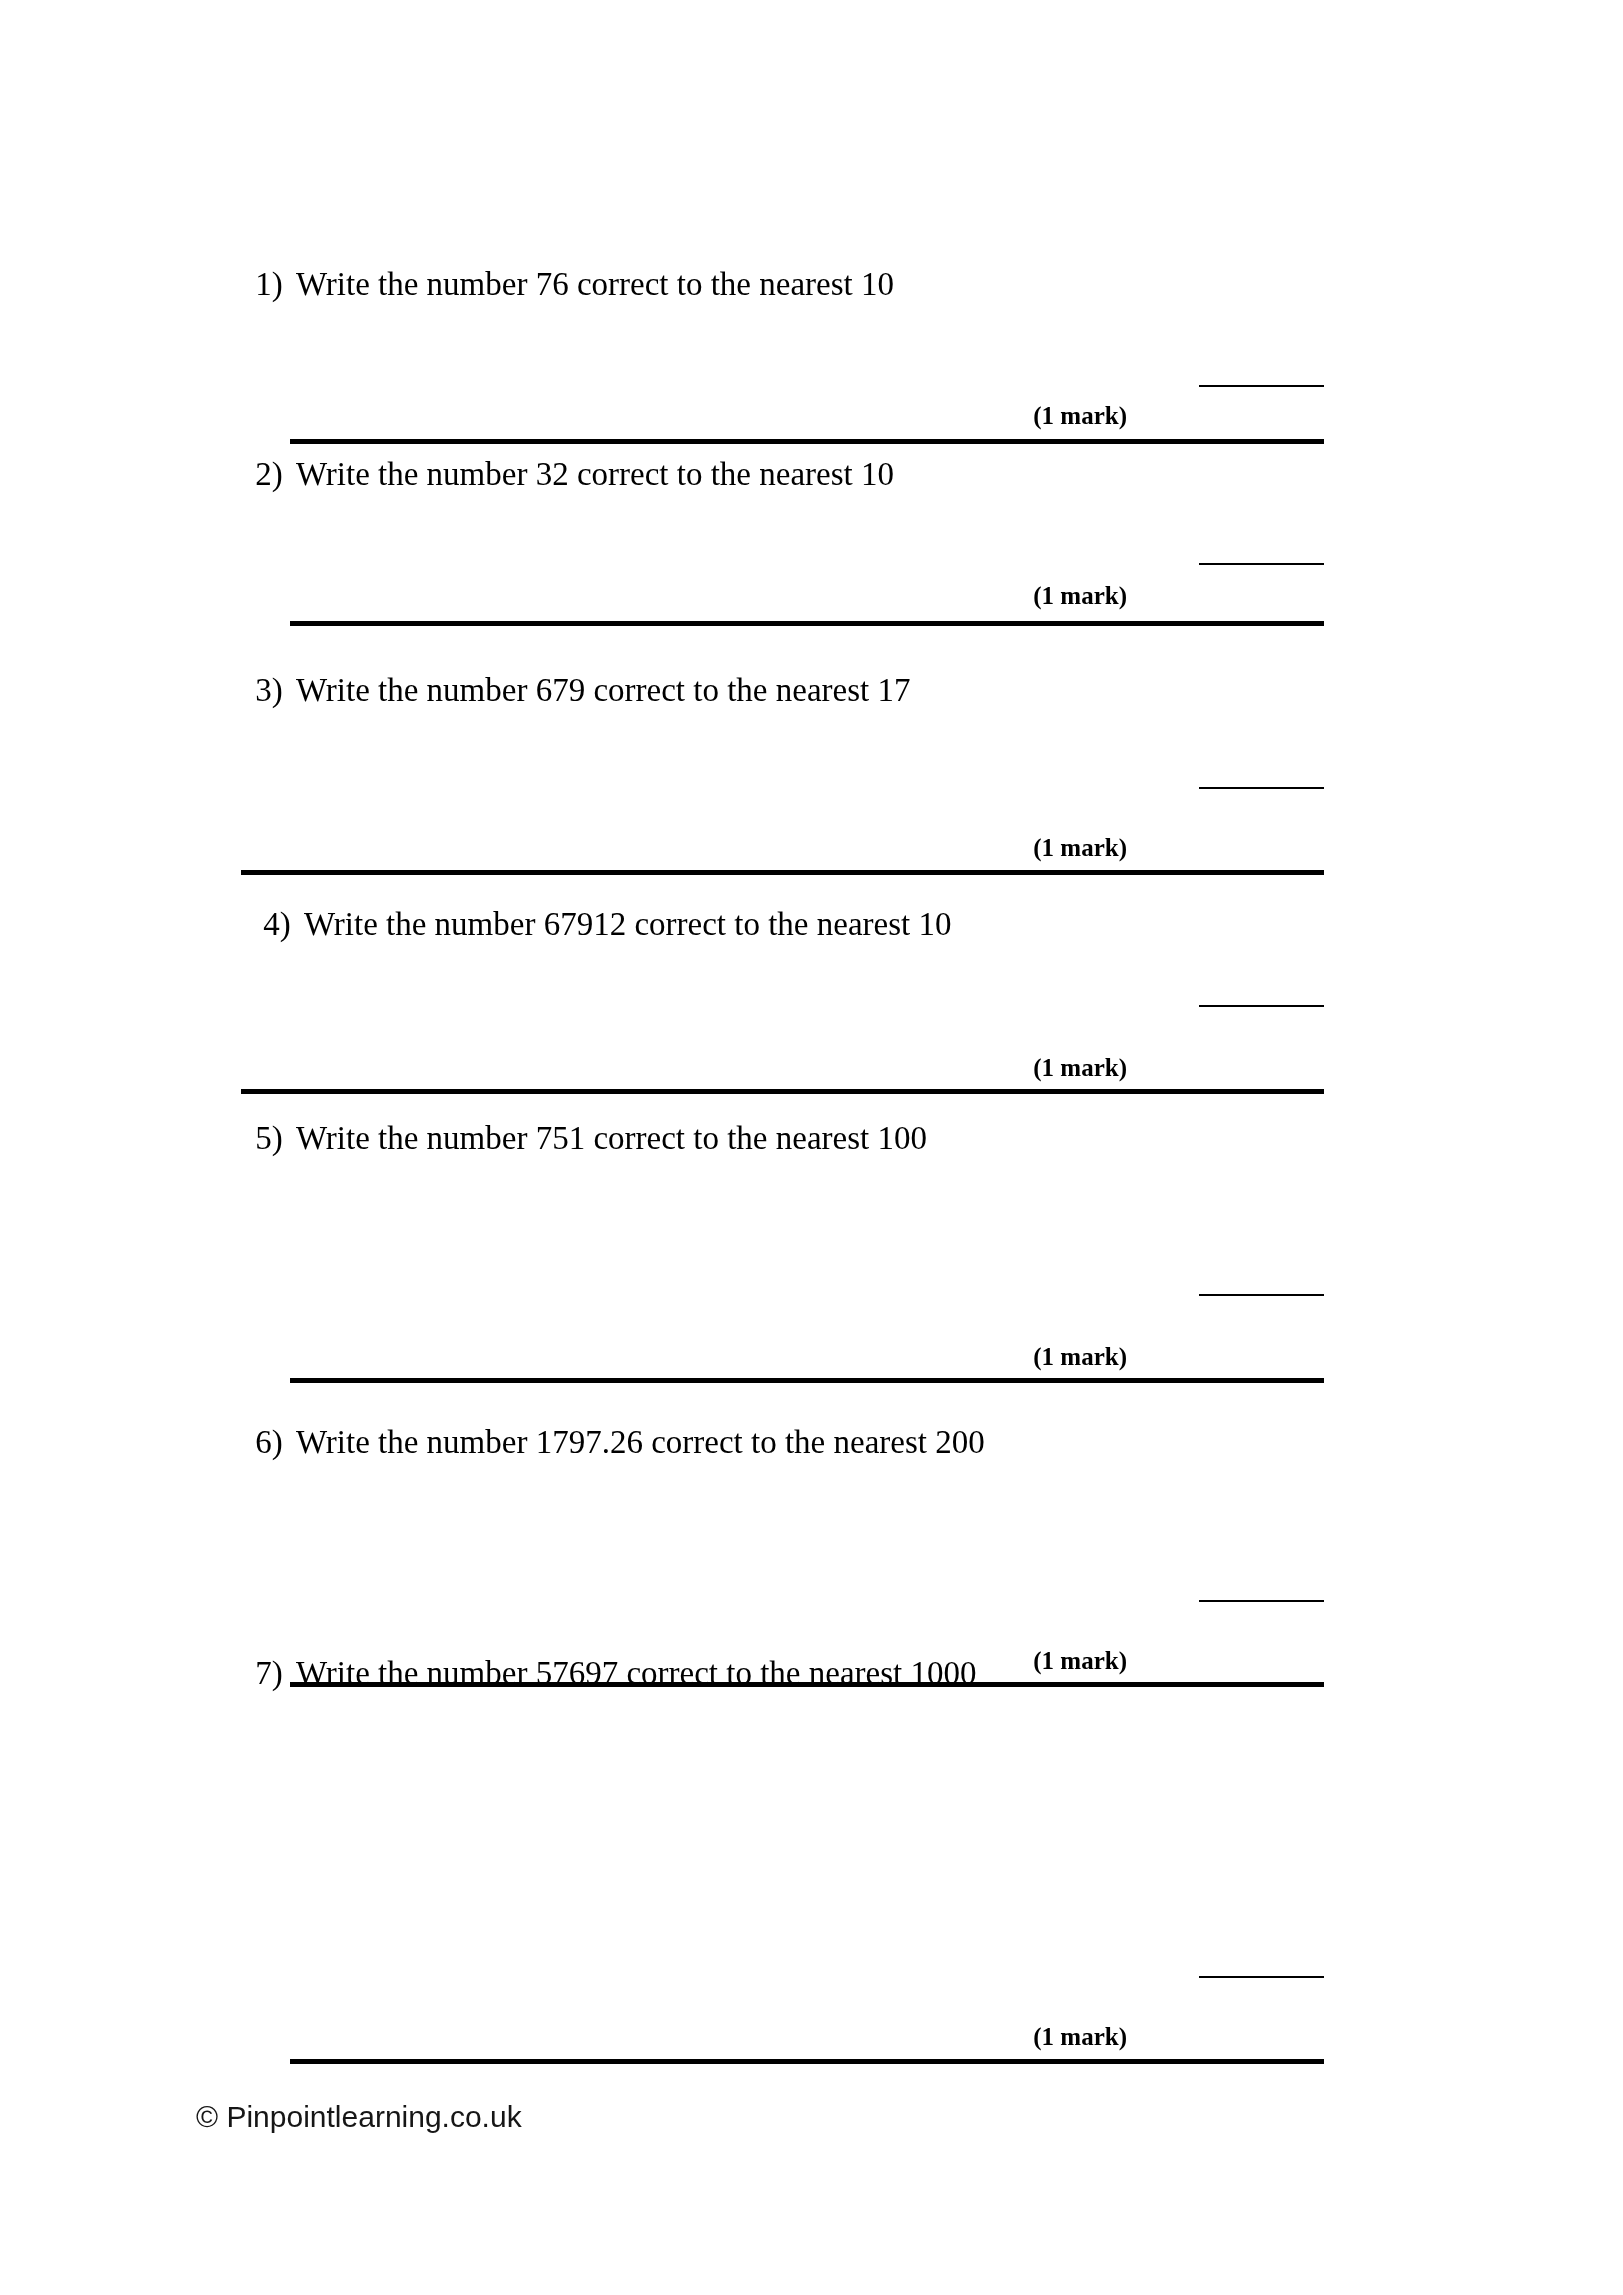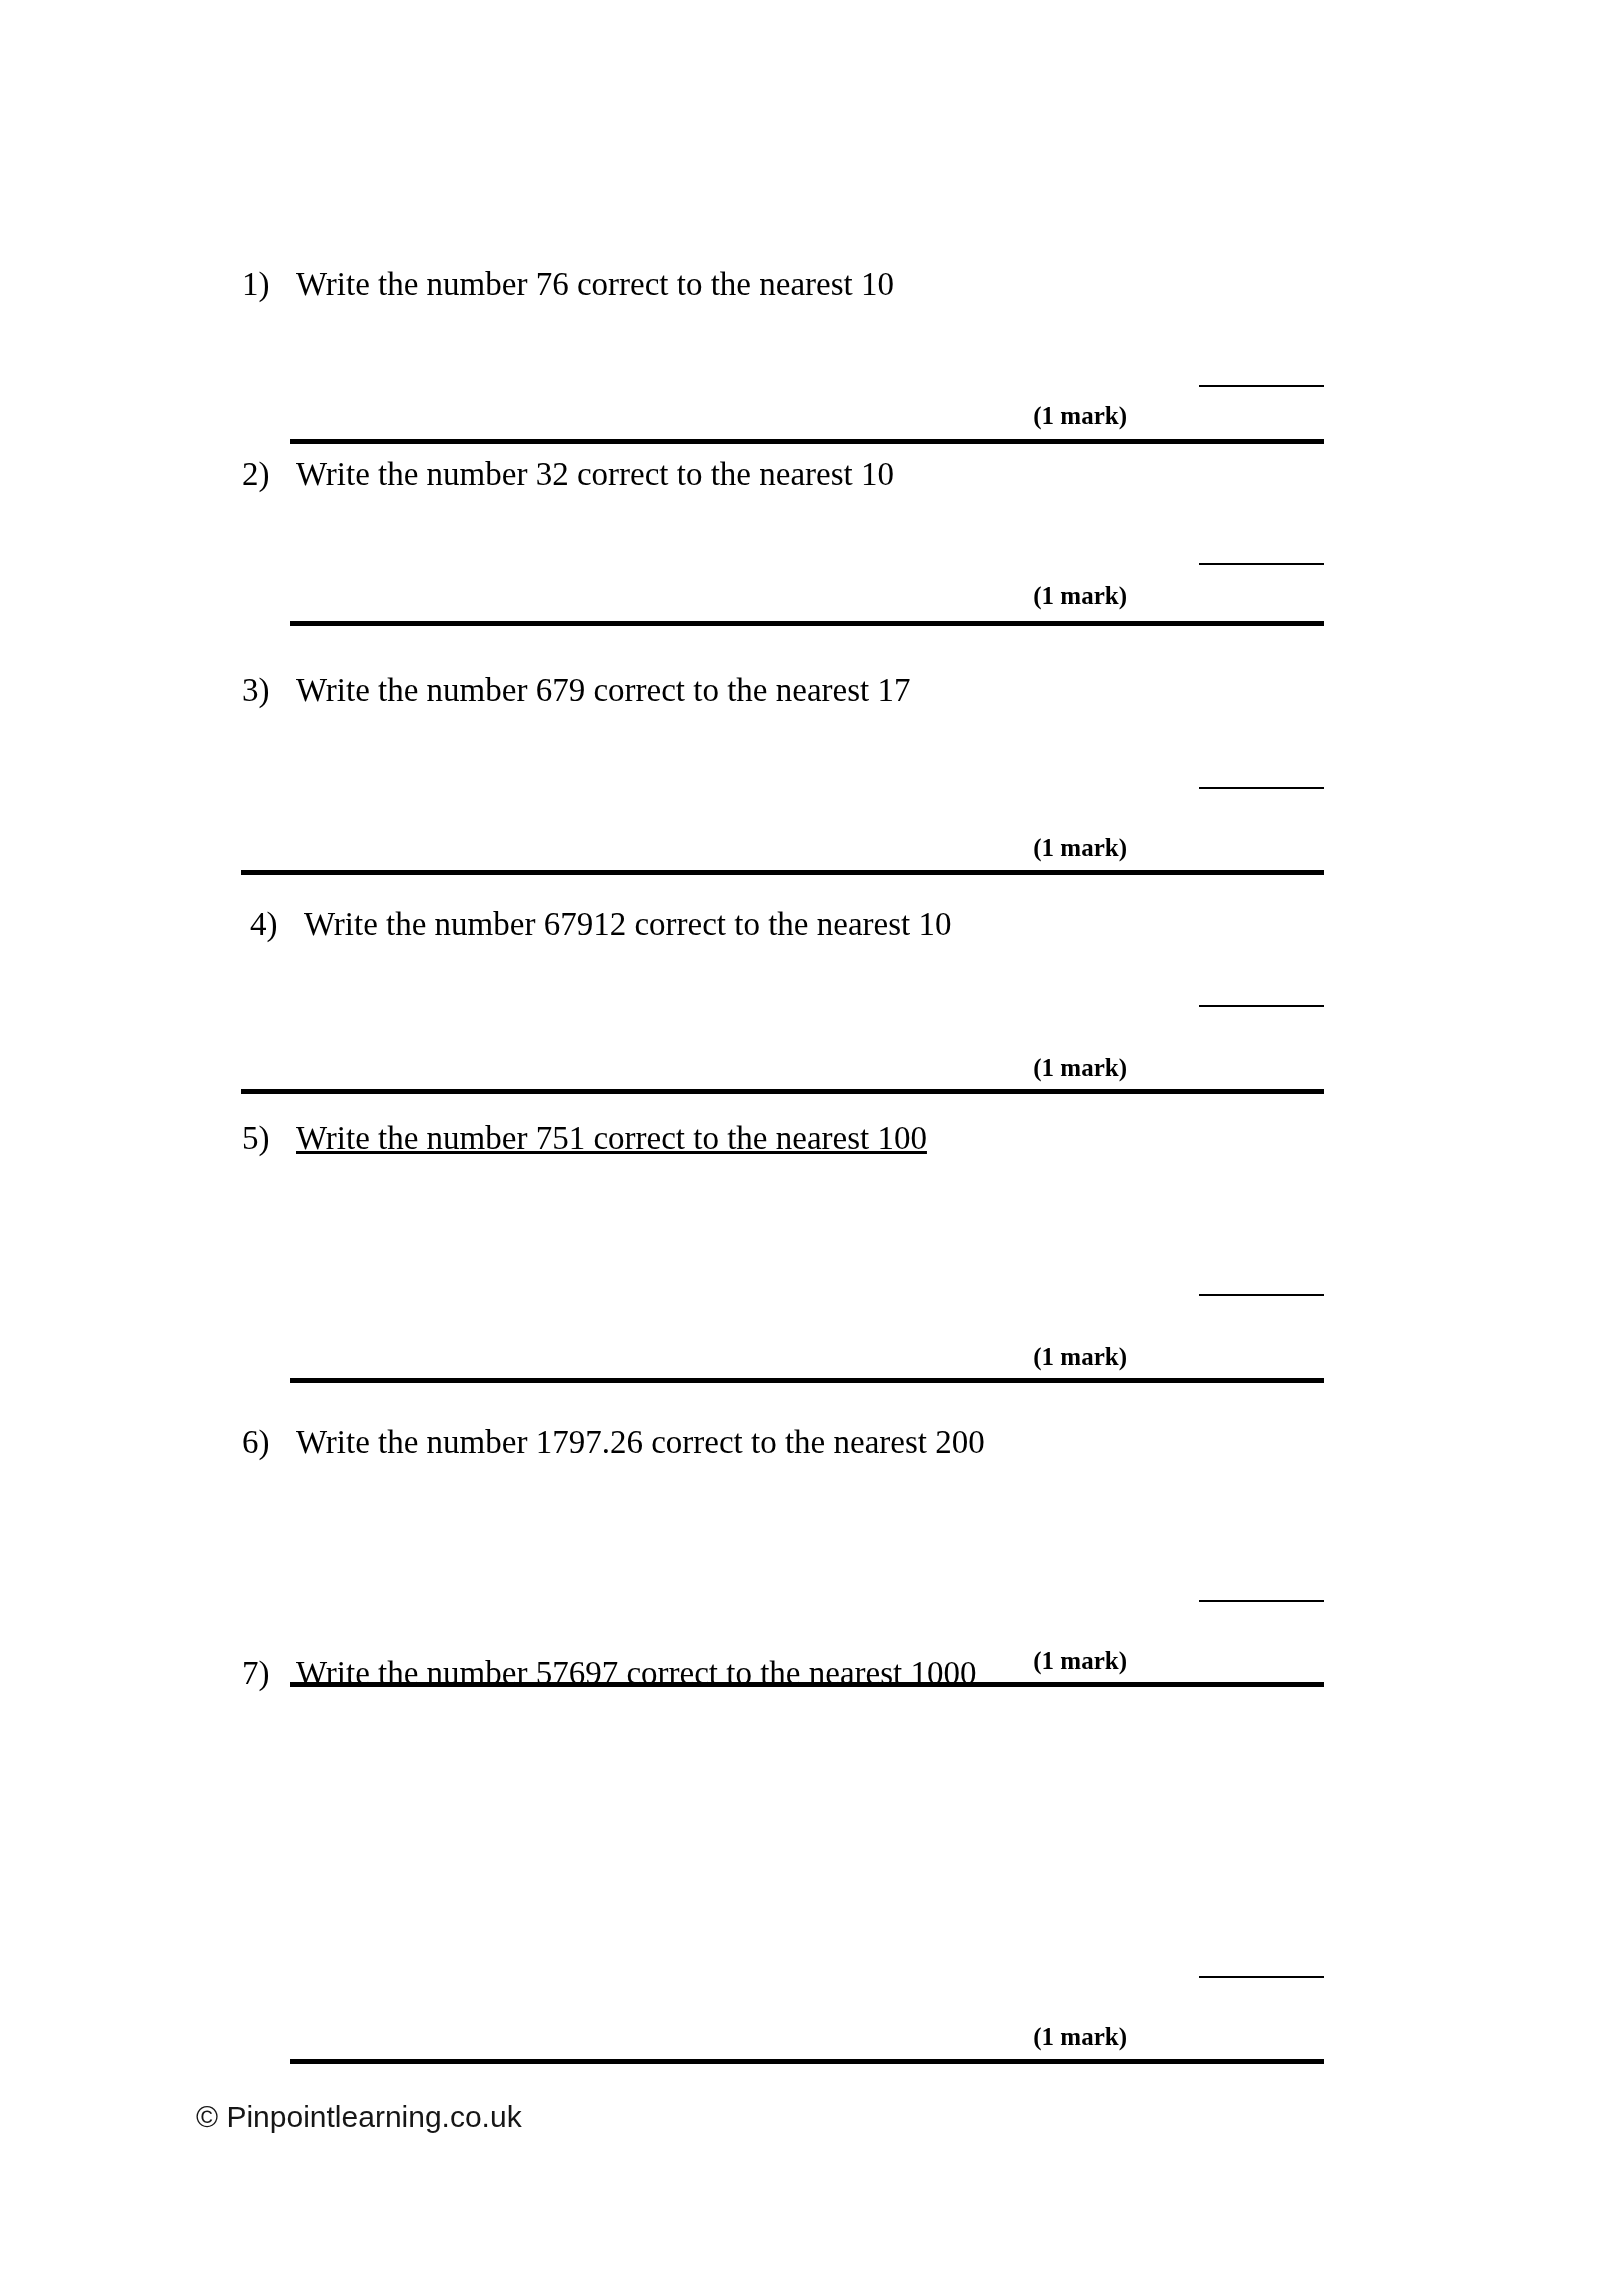--- a/index.html
+++ b/index.html
@@ -8,20 +8,21 @@
     background: #ffffff;
   }
   .page {
     position: relative;
     width: 1324px;
     height: 2295px;
     background: #ffffff;
     font-family: "Liberation Serif", "DejaVu Serif", serif;
     color: #000000;
     overflow: hidden;
+    text-align: center;
   }
   .q-line {
     position: absolute;
     left: 242px;
     font-size: 33px;
     line-height: 39px;
     white-space: nowrap;
   }
   .q-num {
     display: inline-block;
@@ -86,21 +87,21 @@
   <div class="mark" style="top:832px;">(1 mark)</div>
   <div class="divider wide-b" style="top:870px;"></div>
 
   <div class="q-line" style="top:905px;margin-left:8px;">
     <span class="q-num">4)</span><span>Write the number 67912 correct to the nearest 10</span>
   </div>
   <div class="ans-line" style="top:1005px;"></div>
   <div class="mark" style="top:1052px;">(1 mark)</div>
   <div class="divider wide-b" style="top:1089px;"></div>
 
-  <div class="q-line" style="top:1119px;text-decoration:underline;">
+  <div class="q-line" style="top:1119px;">
     <span class="q-num">5)</span><span>Write the number 751 correct to the nearest 100</span>
   </div>
   <div class="ans-line" style="top:1294px;"></div>
   <div class="mark" style="top:1341px;">(1 mark)</div>
   <div class="divider wide-a" style="top:1378px;"></div>
 
   <div class="q-line" style="top:1423px;">
     <span class="q-num">6)</span><span>Write the number 1797.26 correct to the nearest 200</span>
   </div>
   <div class="ans-line" style="top:1600px;"></div>

